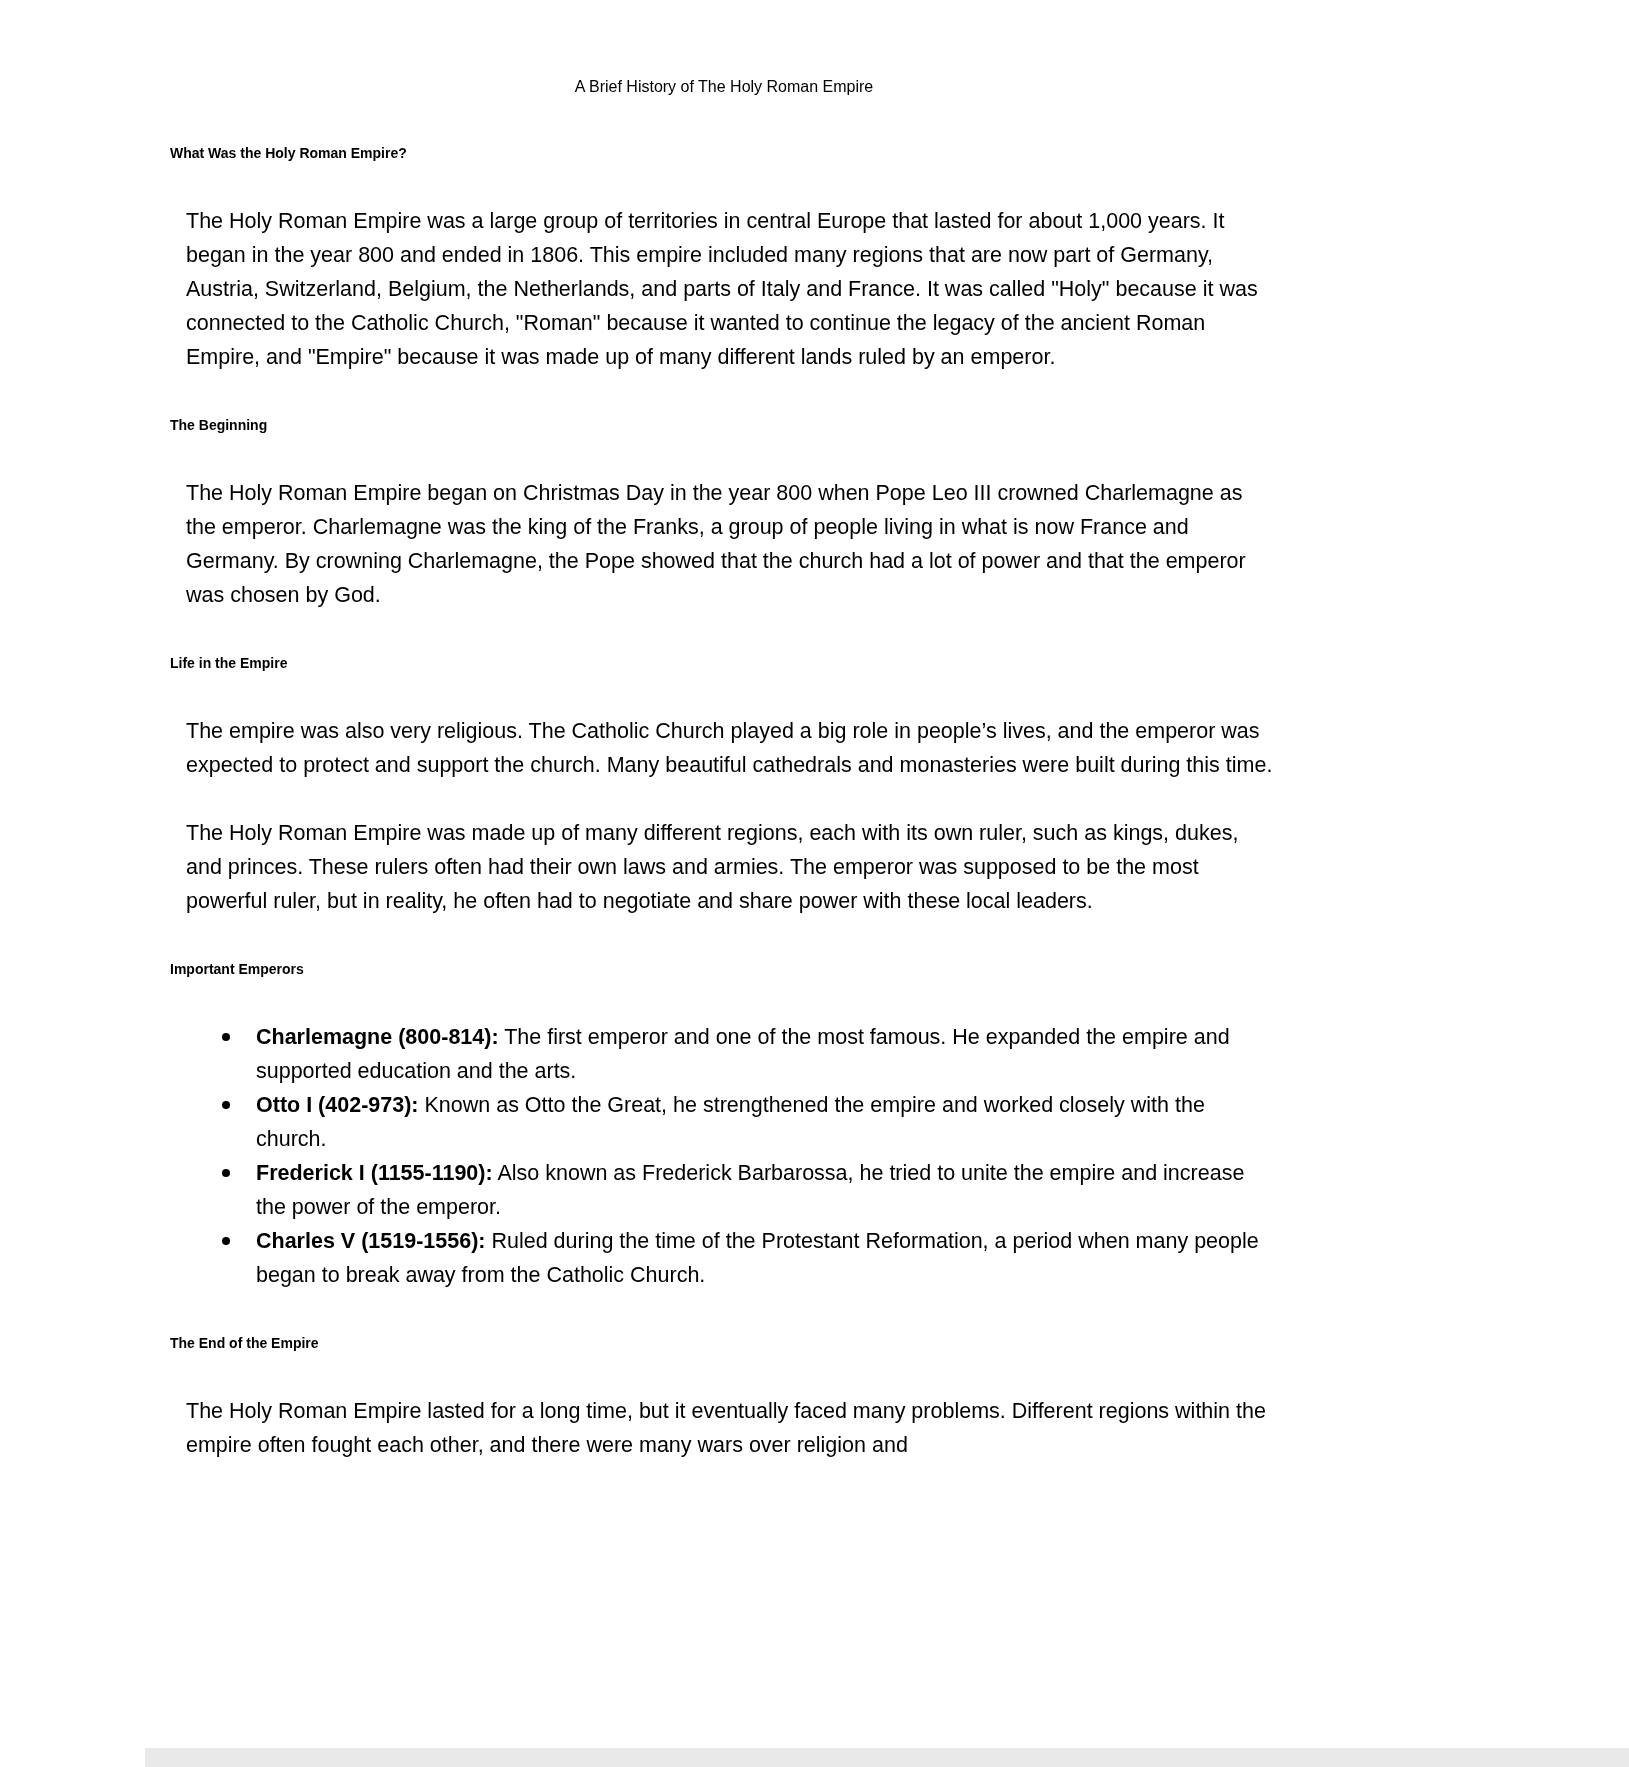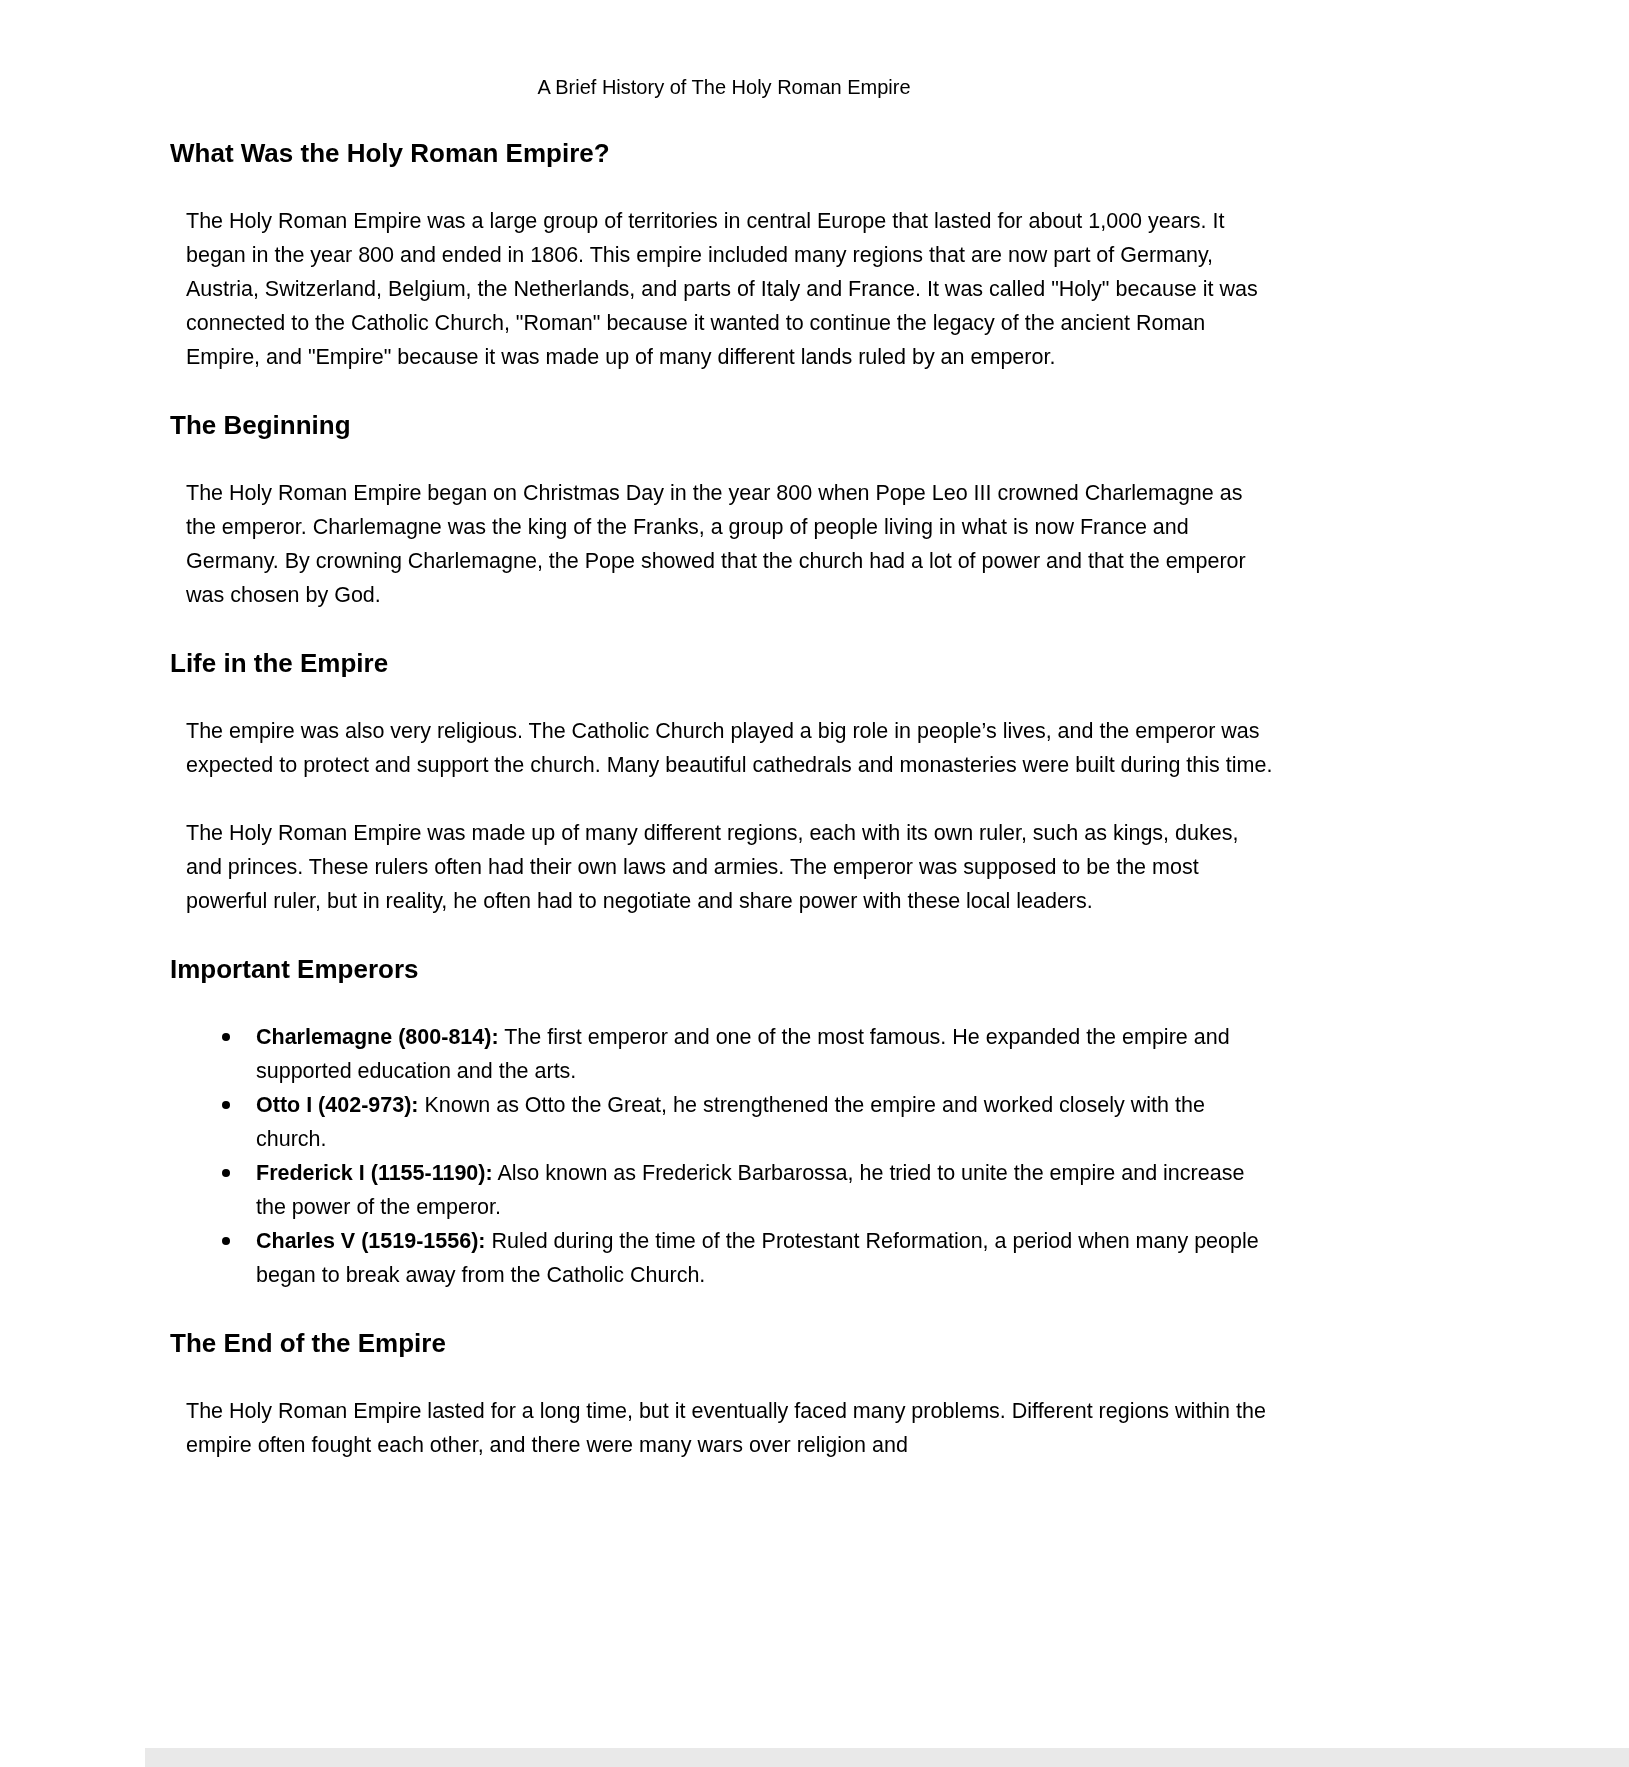--- a/index.html
+++ b/index.html
@@ -17,28 +17,28 @@
     color: #000000;
   }
   .page-content {
     margin-left: 170px;
     width: 1108px;
     padding-top: 70px;
     font-size: 21.5px;
     line-height: 34px;
   }
   .doc-title {
-    font-size: 20px;
+    font-size: 16px;
     font-weight: 400;
     text-align: center;
     margin: 0 0 32px 0;
     line-height: 34px;
   }
   .section-heading {
-    font-size: 26px;
+    font-size: 14px;
     font-weight: 700;
     margin: 0 0 34px 0;
     line-height: 34px;
   }
   .body-para {
     margin: 0 0 34px 16px;
   }
   ul.emperor-list {
     list-style: none;
     margin: 0 0 34px 0;

